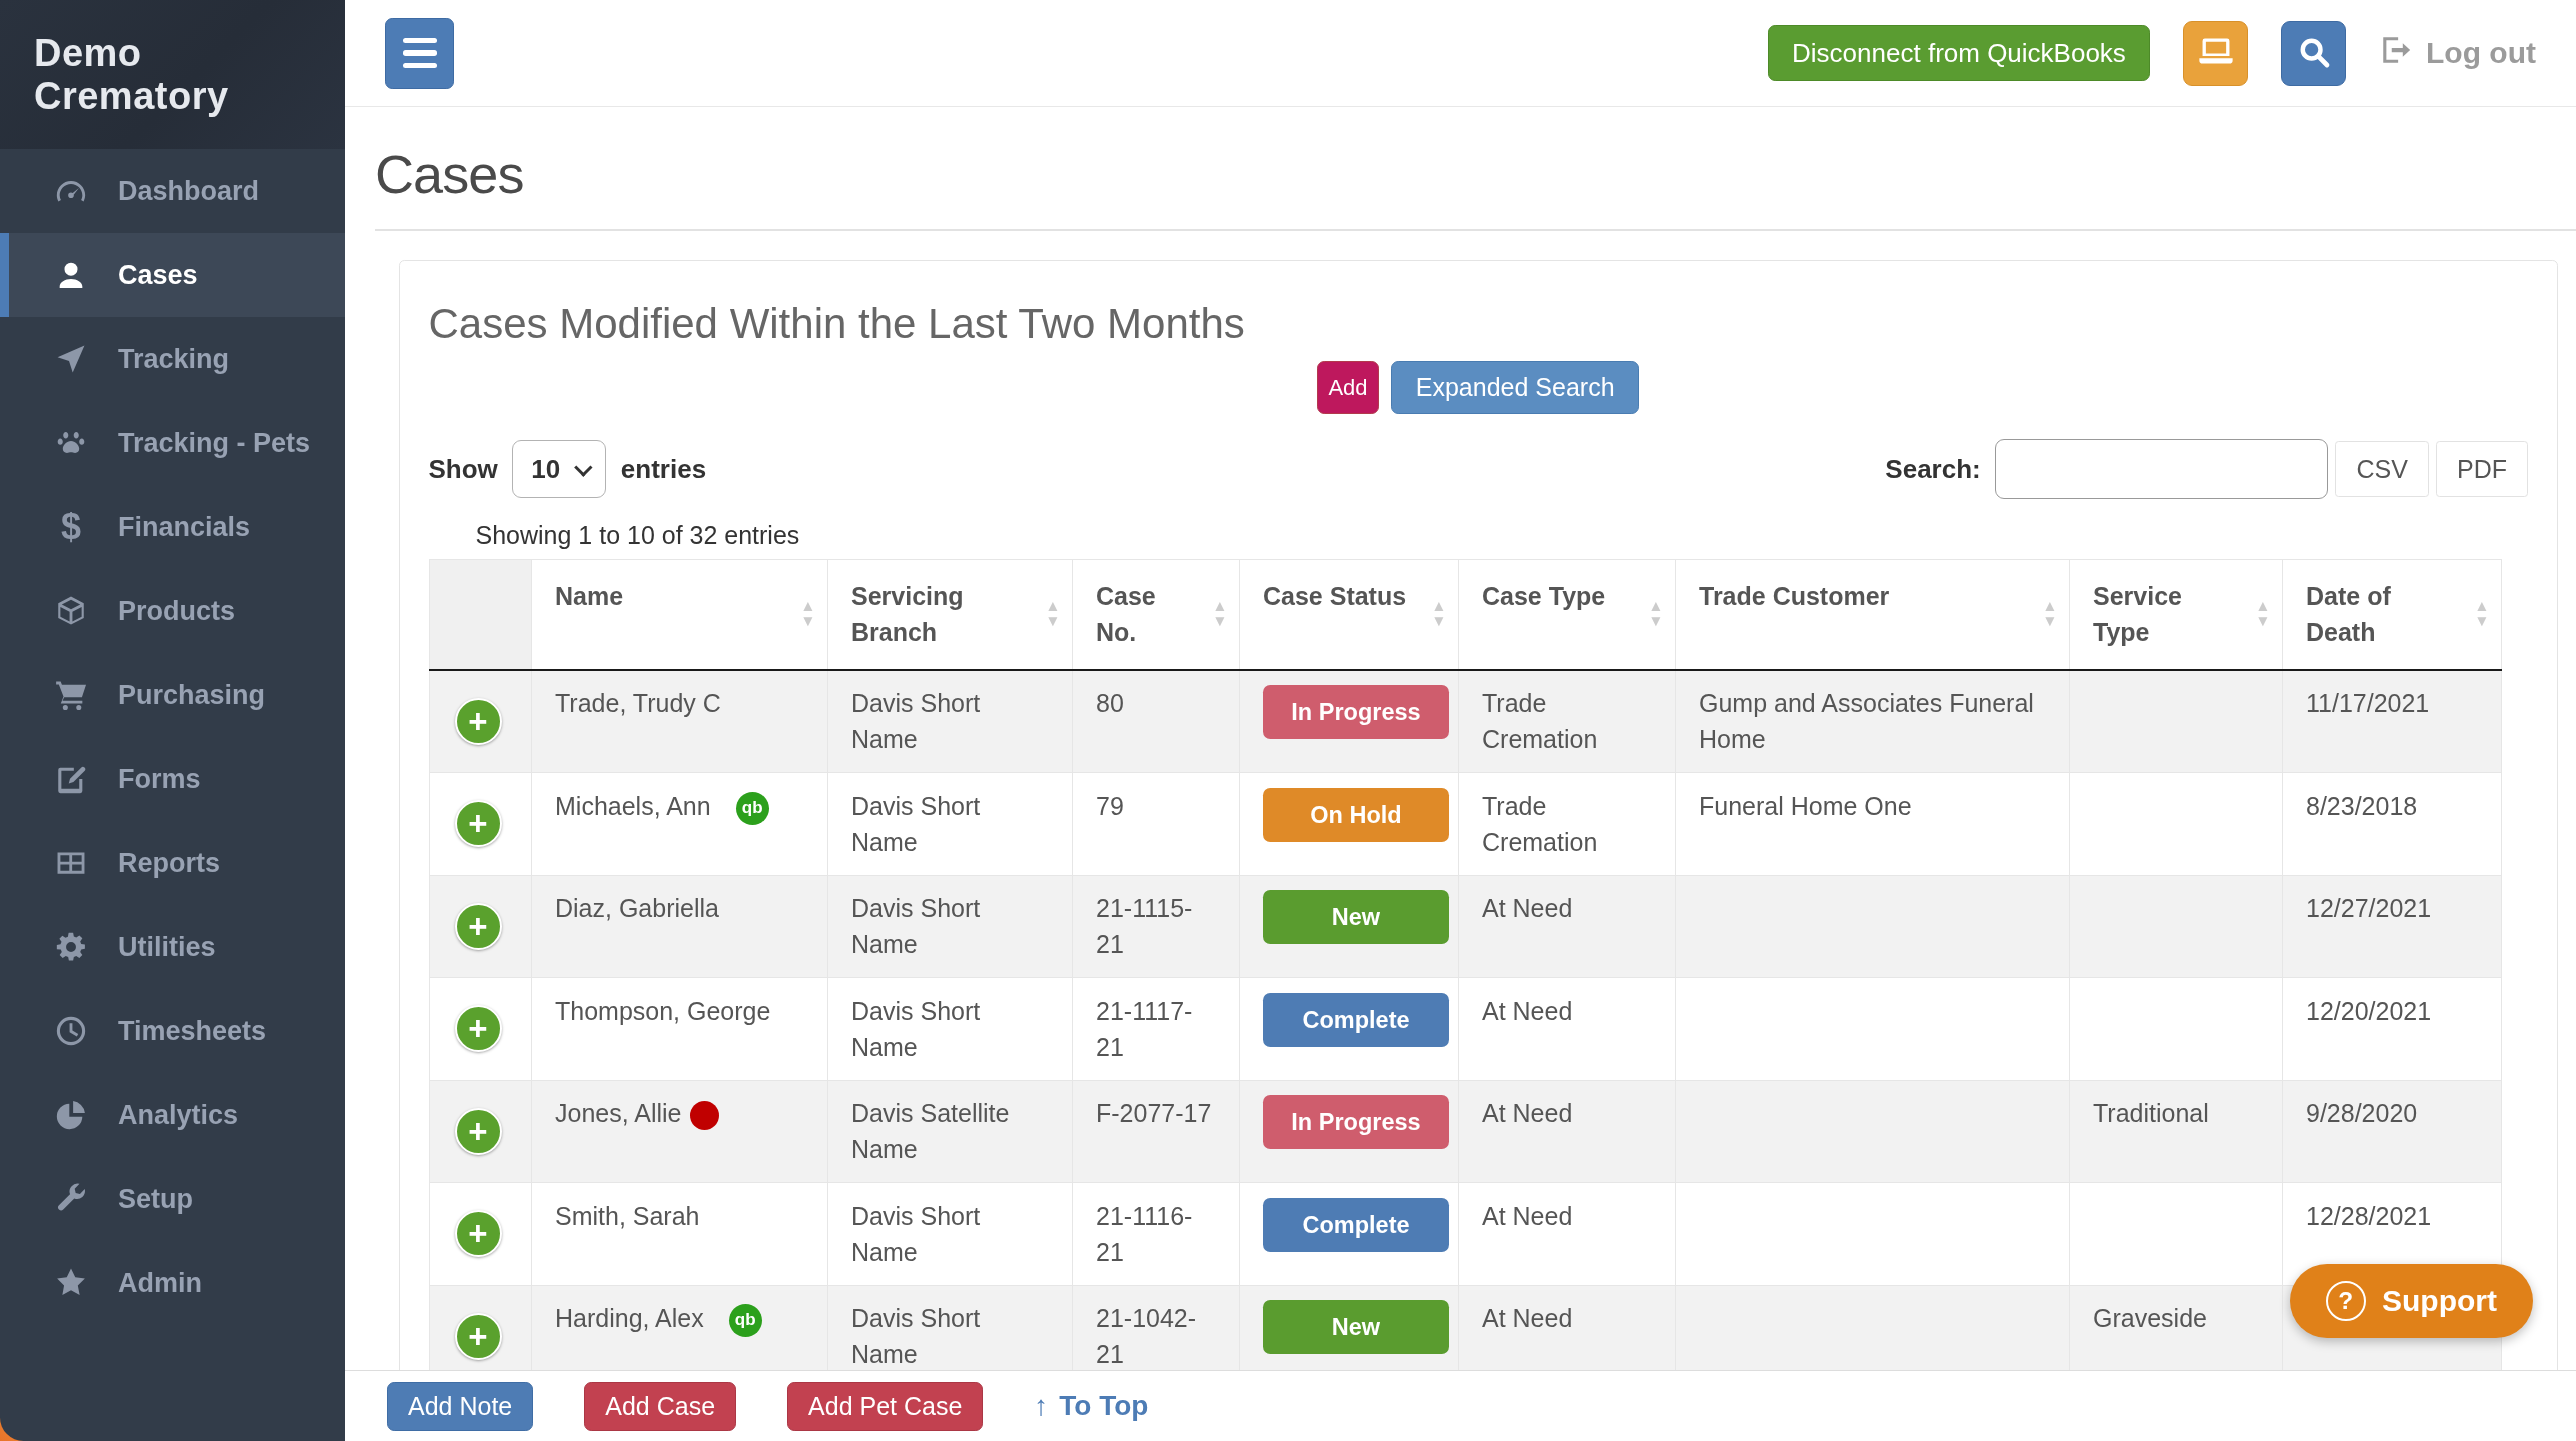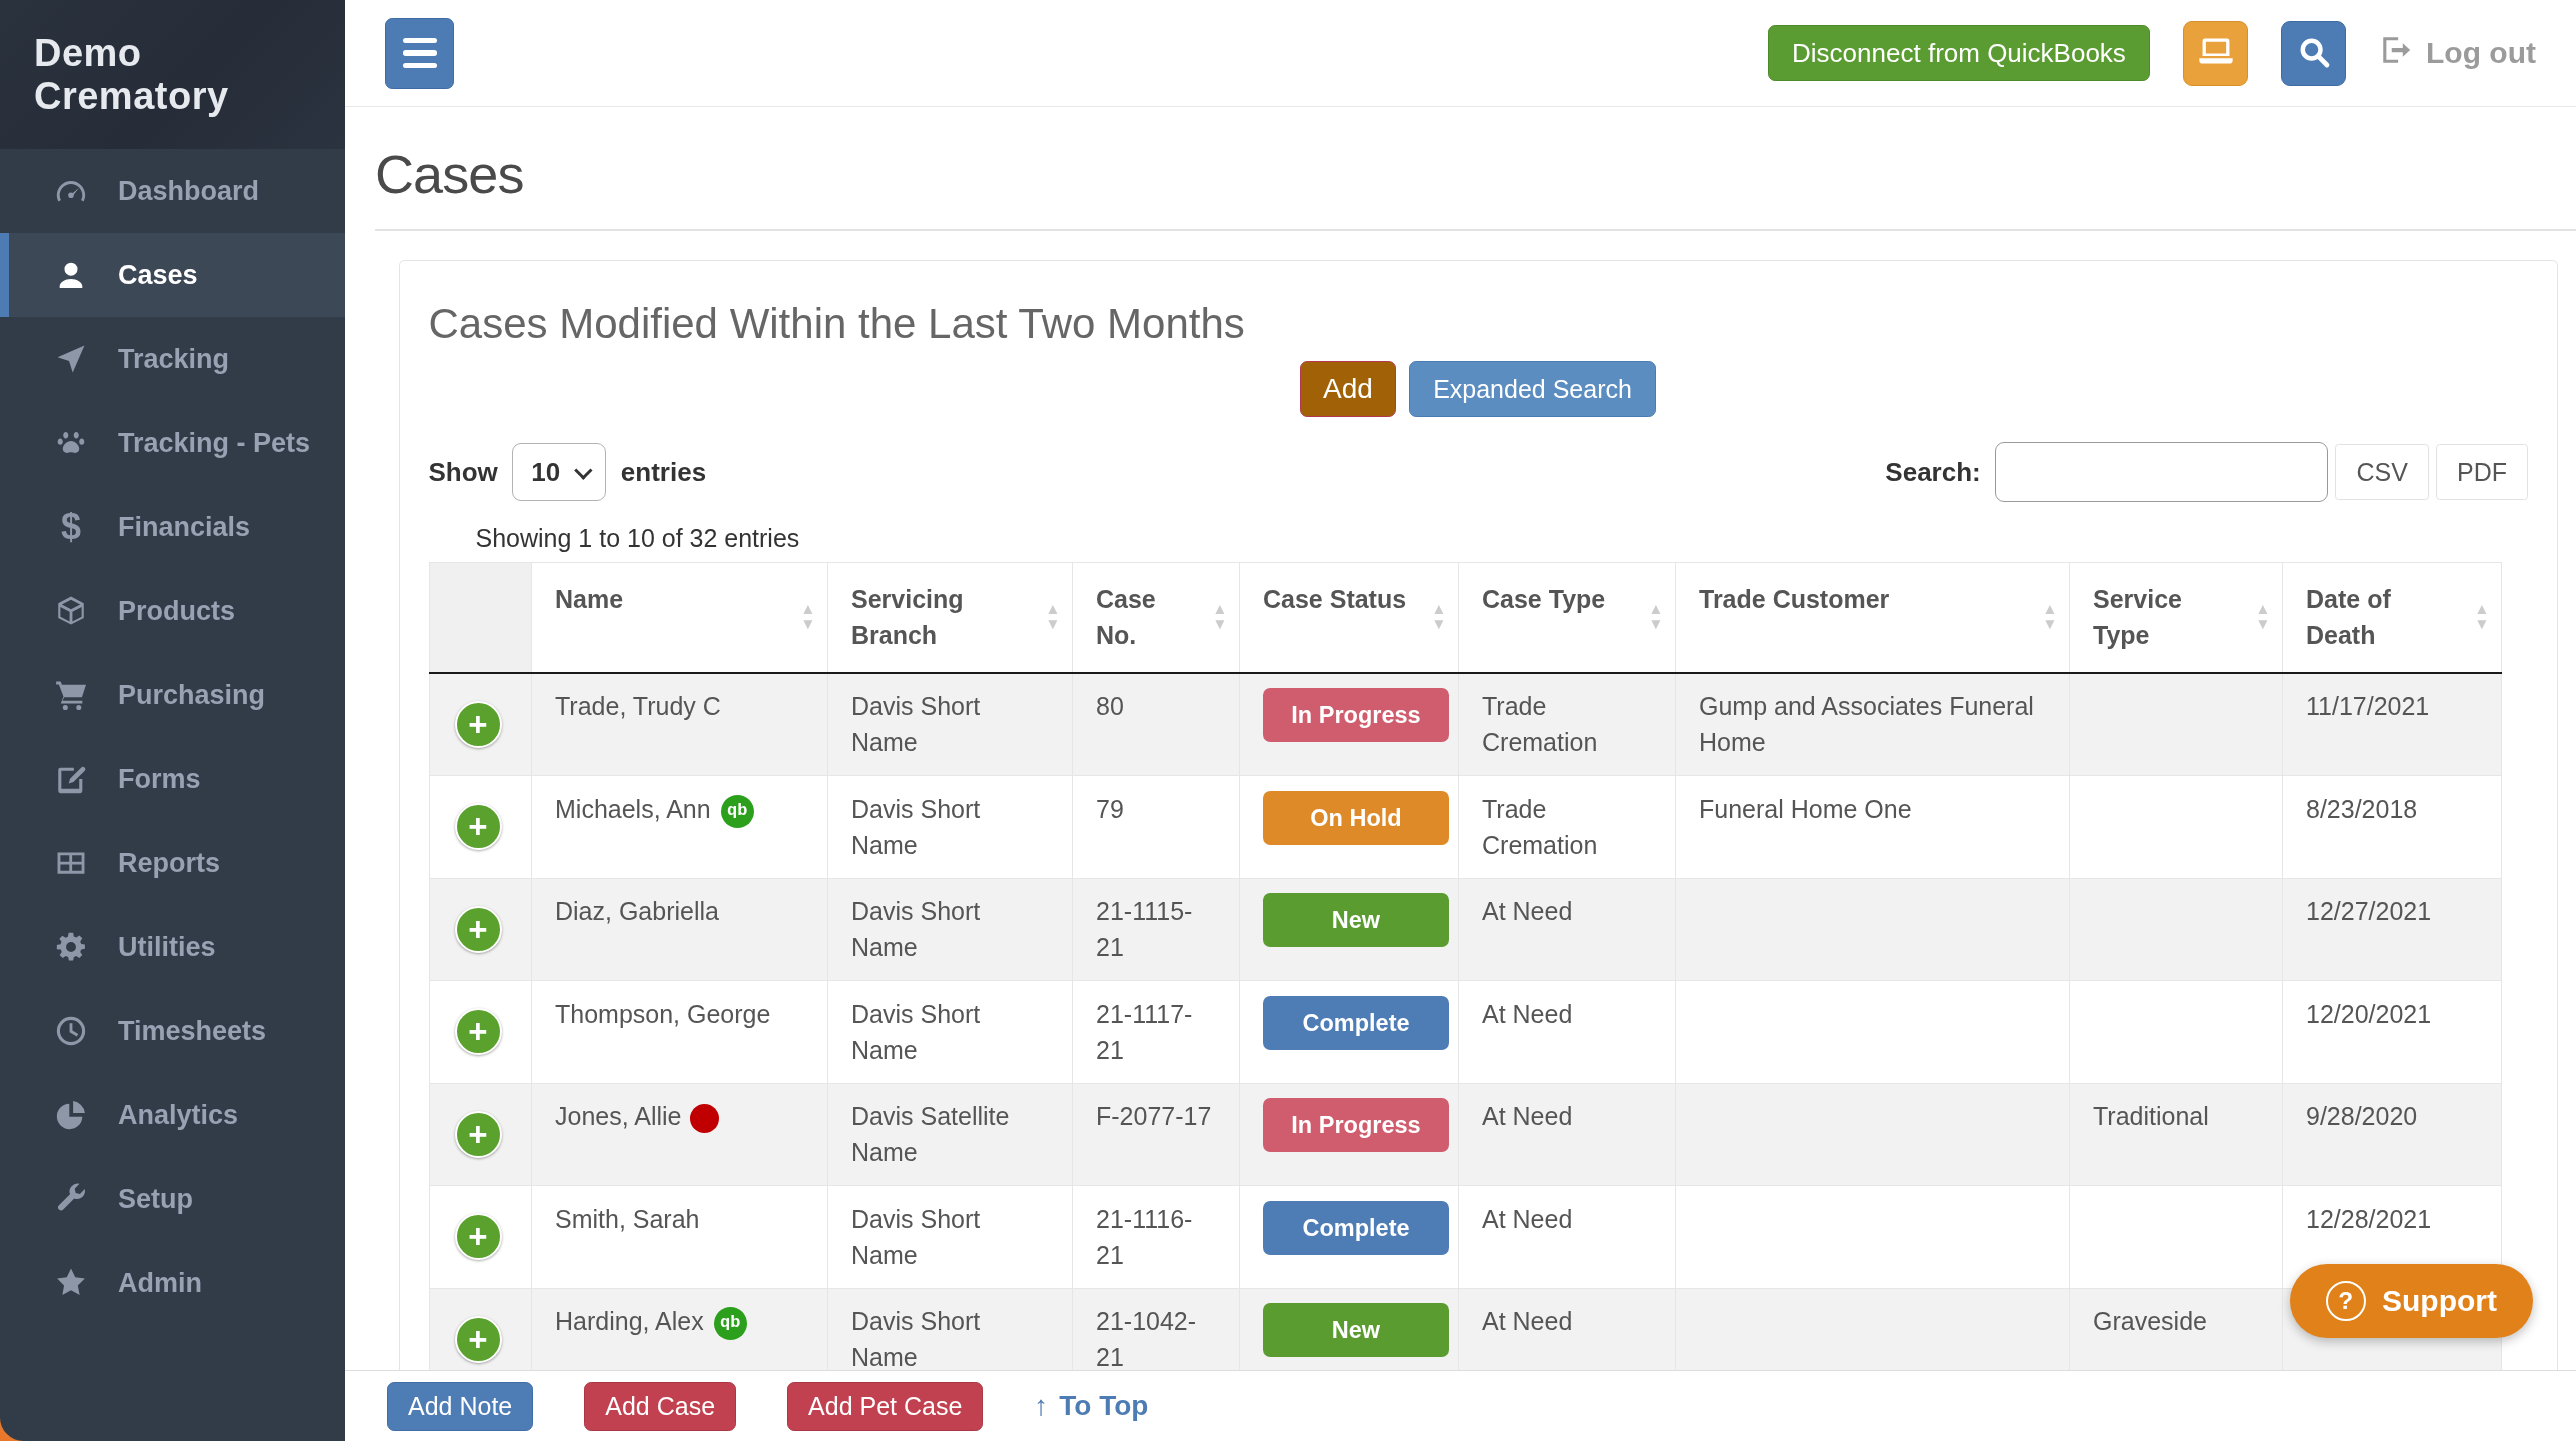--- a/index.html
+++ b/index.html
@@ -43,21 +43,21 @@
 
   .content { padding: 36px 0 0 30px; }
   .page-title { font-size: 54px; font-weight: 400; color: #4a4a4a; letter-spacing: -0.9px; }
   .page-header-rule { border: none; border-bottom: 2.7px solid #e2e2e2; margin: 23.5px 0 0 0; }
 
   
   .panel { margin: 29px 18px 0 23.5px; border: 1.8px solid #e4e4e4; border-radius: 5.4px;
     padding: 40px 29px 0 29px; min-height: 1131px; background: #fff; }
   .panel-title { text-align: left; font-size: 42px; font-weight: 300; color: #666; margin-bottom: 14.5px; line-height: 1.1; }
   .panel-actions { display: flex; justify-content: center; gap: 12.7px; margin-bottom: 25px; }
-  .btn-add { background: #a16207; border: 1.8px solid #b23a4c; font-size: 28px; padding: 11px 22px; }
+  .btn-add { background: #be185d; border: 1.8px solid #b23a4c; font-size: 22px; padding: 11px 10px; }
   .btn-expanded { background: #5b8dc1; border: 1.8px solid #497cb1; font-size: 25px; padding: 11px 23.5px; }
 
   .panel-controls { display: flex; justify-content: space-between; align-items: center; margin-bottom: 22px; }
   .controls-left { display: flex; align-items: center; gap: 14.5px; font-size: 26px; font-weight: 700; color: #333; }
   .select-wrap { position: relative; }
   .select-wrap select { appearance: none; -webkit-appearance: none; width: 94px; height: 58px;
     border: 1.8px solid #b3b3b3; border-radius: 9px; font-family: inherit; font-size: 26px; font-weight: 700;
     color: #333; padding: 0 0 0 18px; background: #fff; }
   .select-caret { position: absolute; right: 16.3px; top: 21px; width: 12.7px; height: 12.7px;
     border-right: 3.6px solid #333; border-bottom: 3.6px solid #333; transform: rotate(45deg); pointer-events: none; }
@@ -83,21 +83,21 @@
     vertical-align: top; line-height: 1.45; }
   table.cases td.expand-cell { vertical-align: middle; padding-left: 25px; }
   table.cases tbody tr:nth-child(odd) { background: #f2f2f2; }
   .plus-btn { width: 47px; height: 47px; border-radius: 50%; background: #5aa12d; color: #fff;
     font-size: 33px; font-weight: 700; display: flex; align-items: center; justify-content: center;
     border: 2.7px solid #fff; box-shadow: 0 0.9px 2.7px rgba(0,0,0,.35); cursor: pointer; line-height: 1; }
   .badge { display: inline-block; min-width: 186px; padding: 10px 0; border-radius: 7.2px; color: #fff;
     font-weight: 700; font-size: 23.5px; text-align: center; }
   .qb-icon { display: inline-flex; width: 33px; height: 33px; border-radius: 50%; background: #2ca01c;
     color: #fff; font-size: 17px; font-weight: 700; align-items: center; justify-content: center;
-    vertical-align: middle; margin-left: 10px; font-family: Liberation Mono, monospace; }
+    vertical-align: middle; margin-left: 25px; }
   .red-dot { display: inline-block; width: 29px; height: 29px; border-radius: 50%; background: #c00000;
     vertical-align: middle; margin-left: 9px; }
 
   
   .footer { position: absolute; left: 0; right: 0; bottom: 0; height: 71px; background: #fff;
     border-top: 1.8px solid #ddd; display: flex; align-items: center; padding: 0 42px; z-index: 20; }
   .footer-text { flex: 1; font-size: 23.5px; color: #777; }
   .footer-buttons { display: flex; align-items: center; gap: 51px; }
   .footer-btn { font-size: 25px; padding: 9px 20px; border-radius: 7.2px; color: #fff; cursor: pointer; font-family: inherit; }
   .to-top { display: flex; align-items: center; gap: 11px; color: #4d7cb5; font-weight: 700; font-size: 28px; cursor: pointer; }

